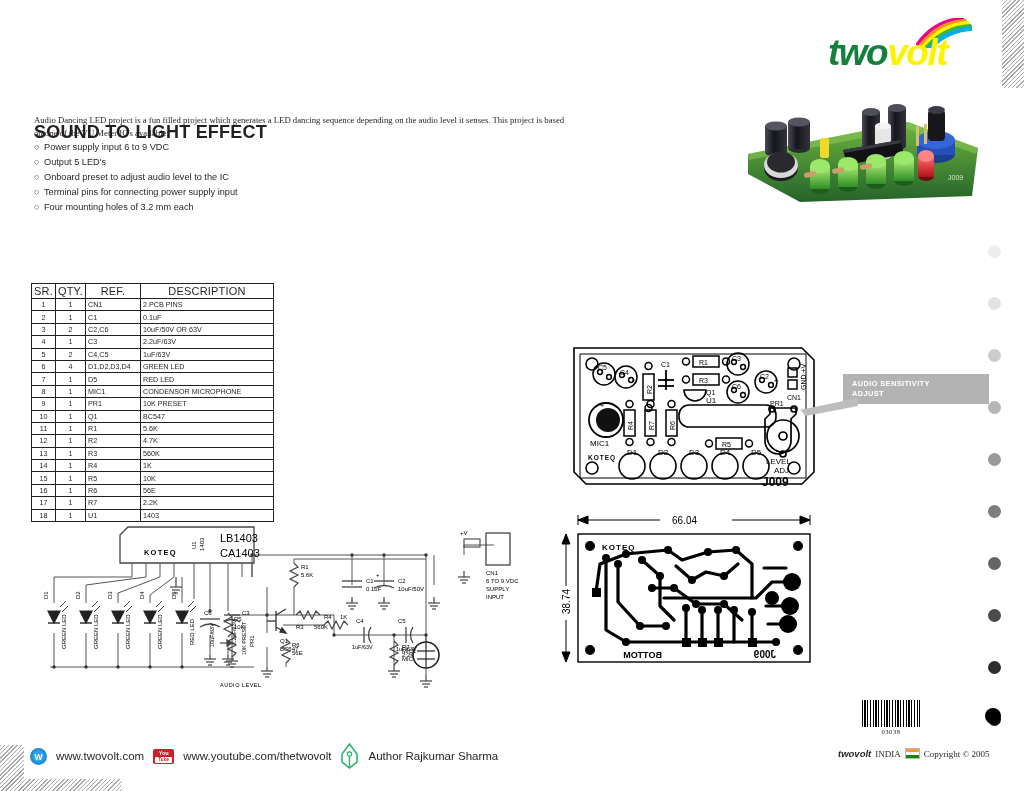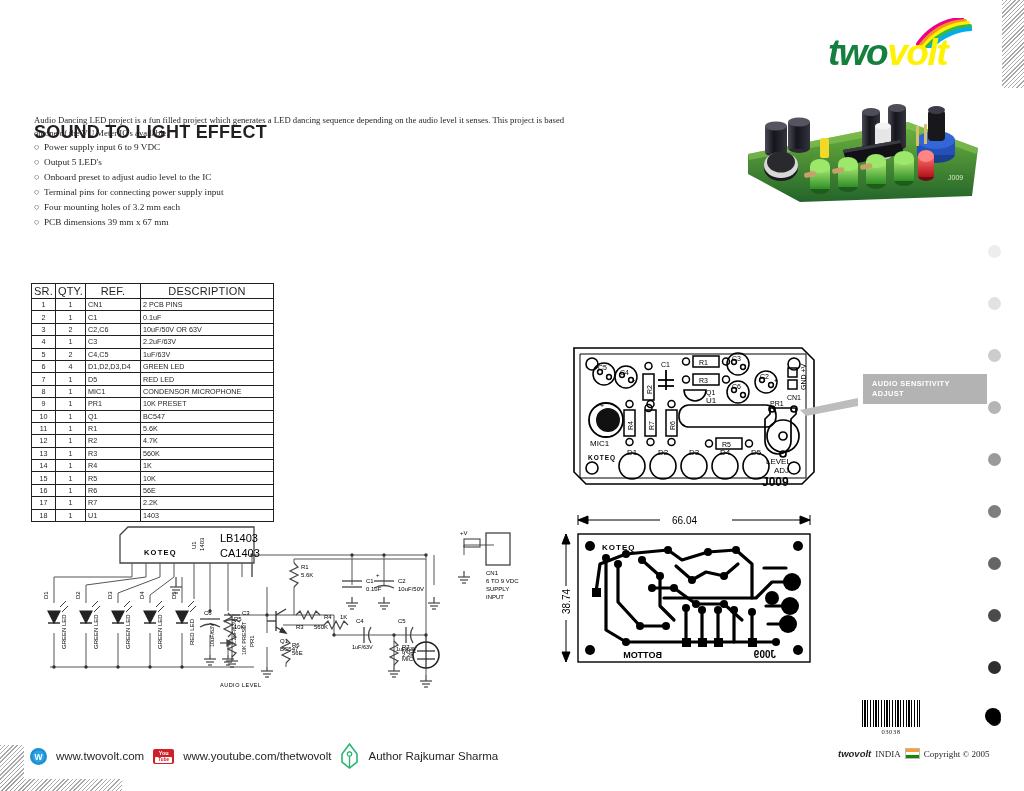--- a/index.html
+++ b/index.html
@@ -25,21 +25,21 @@
   #logo-swoosh{position:absolute;left:84px;top:-4px;width:60px;height:30px;}
   #logo-text{position:absolute;left:0;top:12px;font-style:italic;font-weight:bold;
     font-size:37px;letter-spacing:-1.5px;white-space:nowrap;line-height:1;}
   .lg-two{color:#15803d;}
   .lg-volt{color:#fff200;margin-top:32px;}
 
   
   #title{position:absolute;left:34px;top:92px;font-size:18px;font-weight:bold;letter-spacing:.2px;margin-top:30px;}
   #intro{position:absolute;left:34px;top:114px;width:535px;font-size:8.7px;line-height:1.45;font-family:Liberation Serif, serif;}
   #features{position:absolute;left:34px;top:140px;width:420px;font-size:9.2px;line-height:1.63;}
-  .feat{white-space:nowrap;font-family:Liberation Serif, serif;}
+  .feat{white-space:nowrap;}
   .bullet{display:inline-block;width:10px;color:#231f20;}
 
   
   #photo{position:absolute;left:740px;top:96px;width:240px;height:108px;}
 
   
   #parts-table{position:absolute;left:31px;top:283px;border-collapse:collapse;font-size:7.2px;}
   #parts-table td,#parts-table th{
     border:1px solid #231f20;padding:1px 2px;height:9.4px;font-weight:normal;}
   #parts-table thead th{text-align:center;font-size:11px;letter-spacing:.2px;}
@@ -49,21 +49,21 @@
   .c-desc{width:128px;text-align:left;padding-left:3px;}
 
   
   #dots{position:absolute;right:14px;top:245px;width:22px;height:490px;}
   .dot{position:absolute;left:0;width:13px;height:13px;border-radius:50%;}
 
   
   .panel{position:absolute;}
 
   
-  #callout{position:absolute;left:863px;top:374px;width:124px;height:30px;
+  #callout{position:absolute;left:843px;top:374px;width:146px;height:30px;
     background:#b3b3b3;color:#ffffff;font-size:7.4px;font-weight:bold;
     letter-spacing:.4px;line-height:1.35;padding:5px 0 0 9px;box-sizing:border-box;}
 
   
   #footer{position:absolute;left:30px;top:742px;height:28px;display:flex;align-items:center;gap:9px;
     font-size:11.5px;color:#231f20;}
   #footer a,#footer span.lnk{color:#231f20;text-decoration:none;}
   .ytbox{width:21px;height:15px;background:#cf2027;border-radius:2px;color:#fff;
     font-size:5.5px;font-weight:bold;text-align:center;line-height:7px;padding-top:1px;box-sizing:border-box;}
   .ytbox i{display:block;font-style:normal;background:#fff;color:#cf2027;font-size:4.6px;
@@ -105,21 +105,20 @@
   </div>
 
   <div id="title">SOUND TO  LIGHT EFFECT</div>
   <div id="intro">Audio Dancing LED project is a fun filled project which generates a LED dancing sequence depending on the audio level it senses.   This project is based on one of the VU Meter IC's available.</div>
   <div id="features">
       <div class="feat"><span class="bullet">○</span><span>Power supply input 6 to 9 VDC</span></div>
       <div class="feat"><span class="bullet">○</span><span>Output 5 LED's</span></div>
       <div class="feat"><span class="bullet">○</span><span>Onboard preset to adjust audio level to the IC</span></div>
       <div class="feat"><span class="bullet">○</span><span>Terminal pins for connecting power supply input</span></div>
       <div class="feat"><span class="bullet">○</span><span>Four mounting holes of 3.2 mm each</span></div>
-      <div class="feat"><span class="bullet">○</span><span>PCB dimensions 39 mm x 67 mm</span></div>
     </div>
 
   <svg id="photo" class="panel" viewBox="0 0 240 108">
     <defs>
       <linearGradient id="pcbg" x1="0" y1="0" x2="0" y2="1">
         <stop offset="0" stop-color="#6fb53f"></stop>
           <stop offset="1" stop-color="#24642a"></stop>
       </linearGradient>
       <linearGradient id="capg" x1="0" y1="0" x2="1" y2="0">
         <stop offset="0" stop-color="#4a4a56"></stop>

